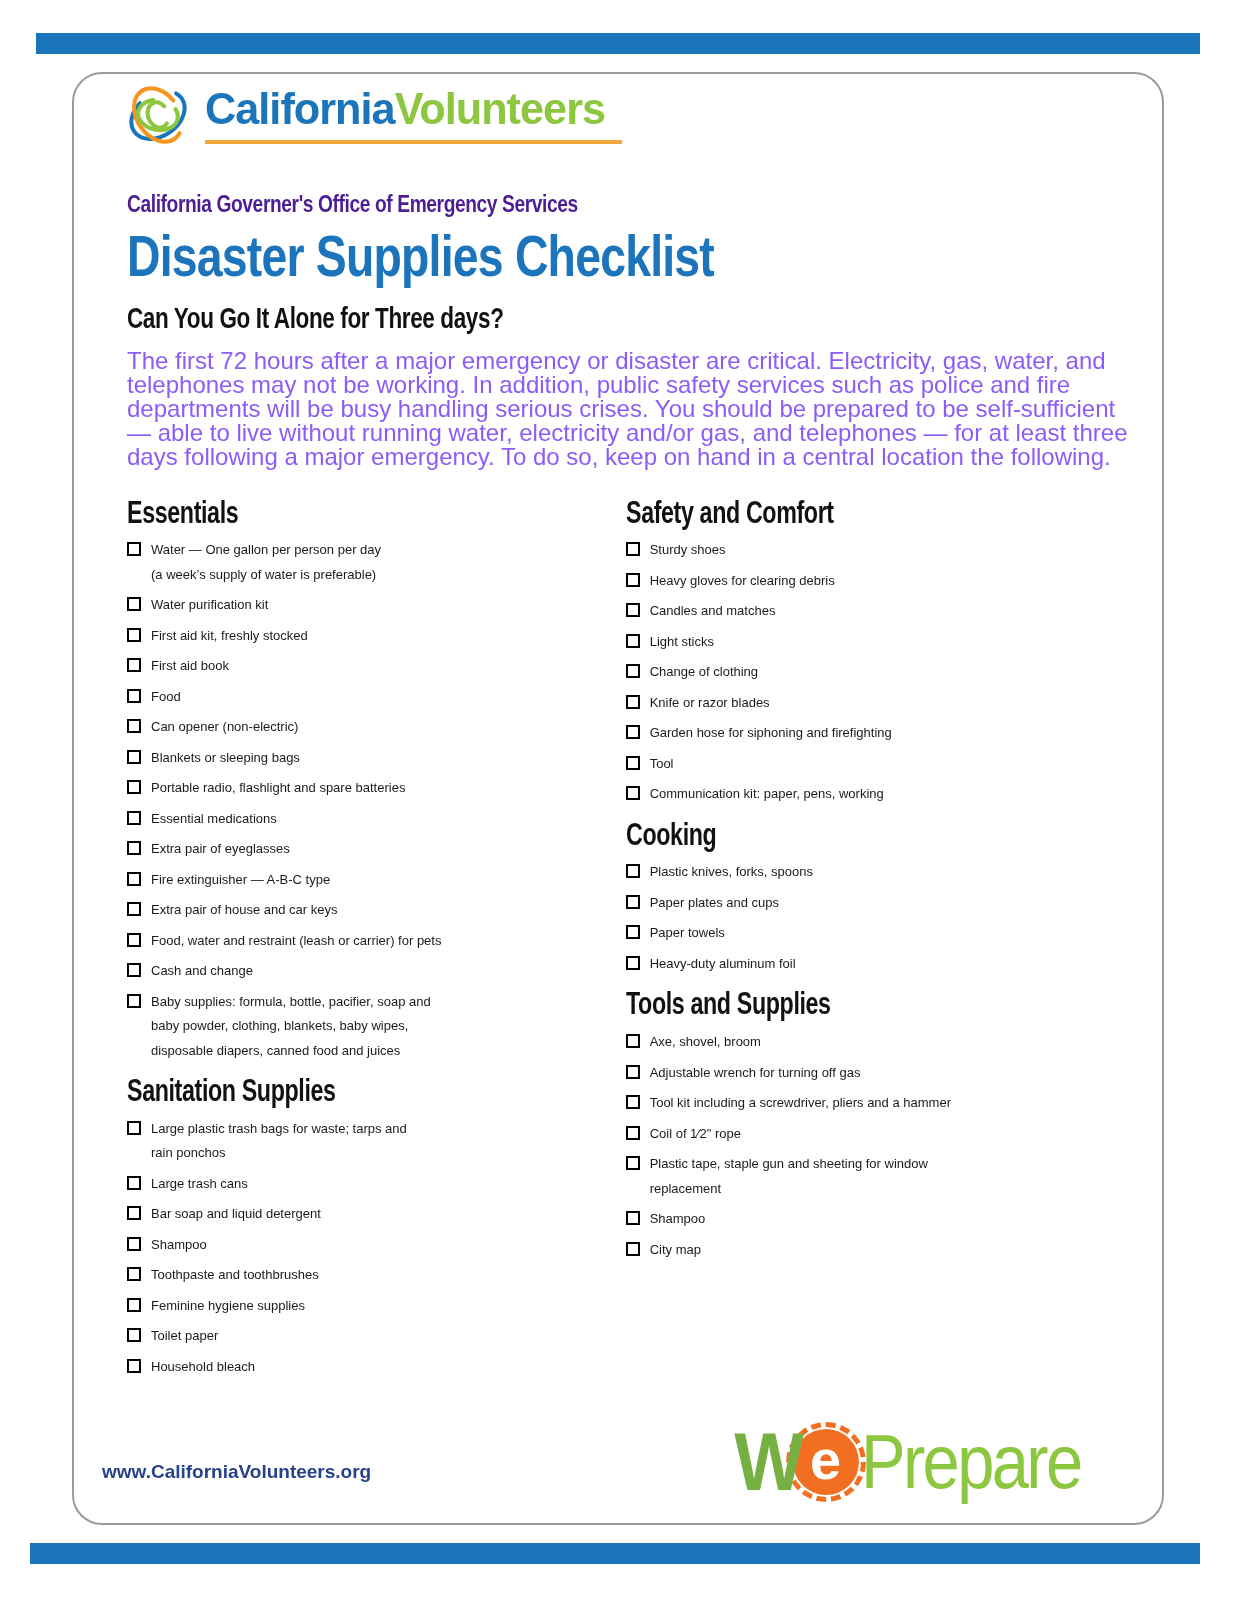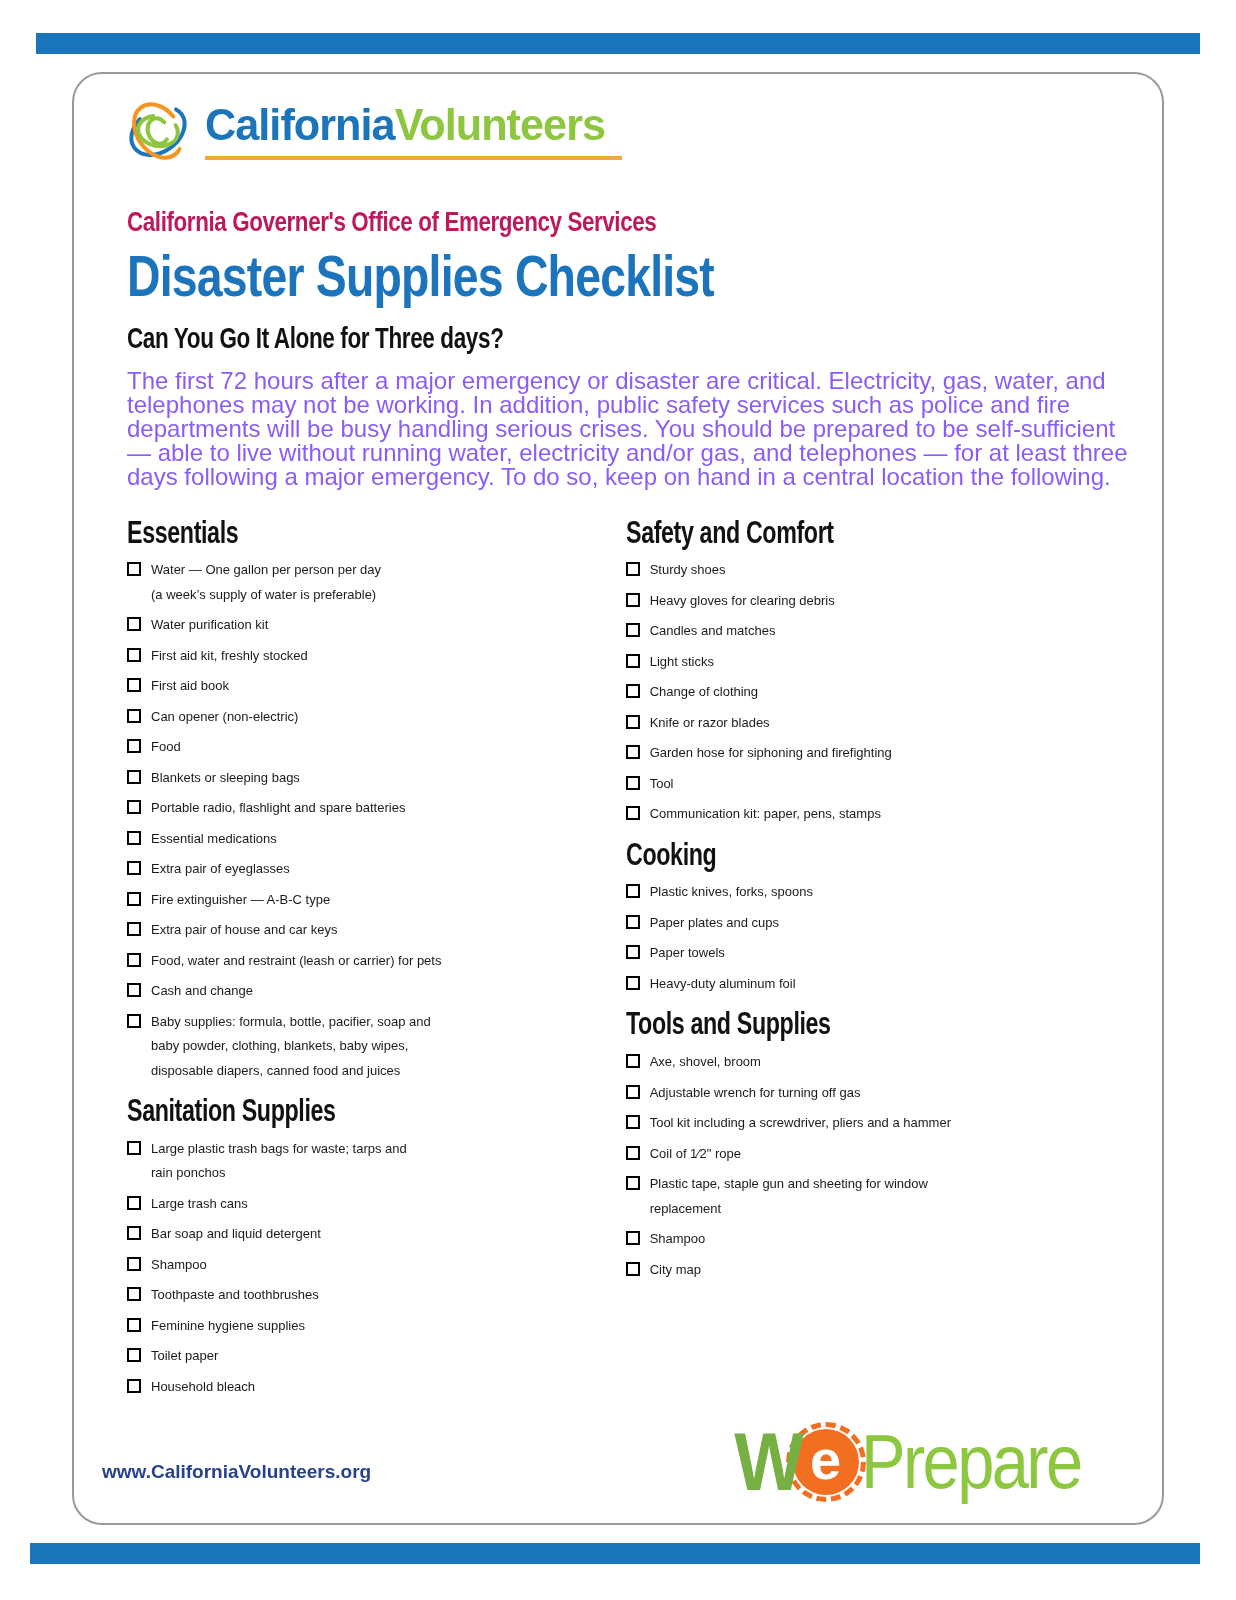--- a/index.html
+++ b/index.html
@@ -5,33 +5,33 @@
   * { margin: 0; padding: 0; box-sizing: border-box; }
   html, body { width: 1236px; height: 1600px; background: #ffffff; font-family: "Liberation Sans", sans-serif; position: relative; }
 
   .accent-bar { position: absolute; left: 36px; width: 1164px; height: 21px; background: #1B75BB; }
   .accent-bar.top { top: 33px; }
   .accent-bar.bottom { top: 1543px; left: 30px; width: 1170px; }
 
   .card {
     position: absolute; left: 72px; top: 72px; width: 1092px; height: 1453px;
     background: #ffffff; border: 2px solid #9a9a9a; border-radius: 30px;
-    padding: 22px 28px 0 27px; overflow: hidden;
+    padding: 6px 28px 0 27px; overflow: hidden;
   }
 
   
   .logo-row { display: flex; align-items: center; gap: 12px; margin-left: 22px; margin-top: 0; }
   .logo-text-wrap { border-bottom: 4px solid #F2A93B; padding-bottom: 9px; }
   .logo-text { font-size: 45px; font-weight: bold; letter-spacing: -1px; line-height: 1; display: inline-block; transform: scaleX(0.96); transform-origin: 0 50%; }
   .logo-california { color: #1B75BB; }
   .logo-volunteers { color: #8DC63F; }
 
   
   .condensed { display: inline-block; transform-origin: 0 50%; }
-  .agency { margin: 40px 0 4px 26px; color: #be185d; font-size: 28px; font-weight: bold; }
+  .agency { margin: 40px 0 4px 26px; color: #4c1d95; font-size: 24px; font-weight: bold; }
   .agency .condensed { transform: scaleX(0.80); letter-spacing: -0.5px; }
   .doc-title { margin: 8px 0 0 26px; color: #1C75BC; font-size: 58px; font-weight: bold; line-height: 1.05; }
   .doc-title .condensed { transform: scaleX(0.80); letter-spacing: -1px; }
   .subtitle { margin: 14px 0 0 26px; color: #111111; font-size: 30px; font-weight: bold; }
   .subtitle .condensed { transform: scaleX(0.75); letter-spacing: -0.5px; }
 
   .intro { margin: 14px 0 0 26px; width: 1012px; color: #8b5cf6; font-size: 24px; line-height: 24px; }
 
   
   .columns { display: flex; margin: 16px 0 0 26px; }
@@ -101,25 +101,25 @@
           <li class="check-item">
             <span class="checkbox"></span>
             <span class="check-label">First aid kit, freshly stocked</span>
           </li>
           <li class="check-item">
             <span class="checkbox"></span>
             <span class="check-label">First aid book</span>
           </li>
           <li class="check-item">
             <span class="checkbox"></span>
+            <span class="check-label">Food</span>
+          </li>
+          <li class="check-item">
+            <span class="checkbox"></span>
             <span class="check-label">Can opener (non-electric)</span>
-          </li>
-          <li class="check-item">
-            <span class="checkbox"></span>
-            <span class="check-label">Food</span>
           </li>
           <li class="check-item">
             <span class="checkbox"></span>
             <span class="check-label">Blankets or sleeping bags</span>
           </li>
           <li class="check-item">
             <span class="checkbox"></span>
             <span class="check-label">Portable radio, flashlight and spare batteries</span>
           </li>
           <li class="check-item">
@@ -220,21 +220,21 @@
           <li class="check-item">
             <span class="checkbox"></span>
             <span class="check-label">Garden hose for siphoning and firefighting</span>
           </li>
           <li class="check-item">
             <span class="checkbox"></span>
             <span class="check-label">Tool</span>
           </li>
           <li class="check-item">
             <span class="checkbox"></span>
-            <span class="check-label">Communication kit: paper, pens, stamps</span>
+            <span class="check-label">Communication kit: paper, pens, working</span>
           </li>
         </ul>
         <h3 class="section-title"><span class="condensed">Cooking</span></h3>
         <ul class="checklist">
           <li class="check-item">
             <span class="checkbox"></span>
             <span class="check-label">Plastic knives, forks, spoons</span>
           </li>
           <li class="check-item">
             <span class="checkbox"></span>

